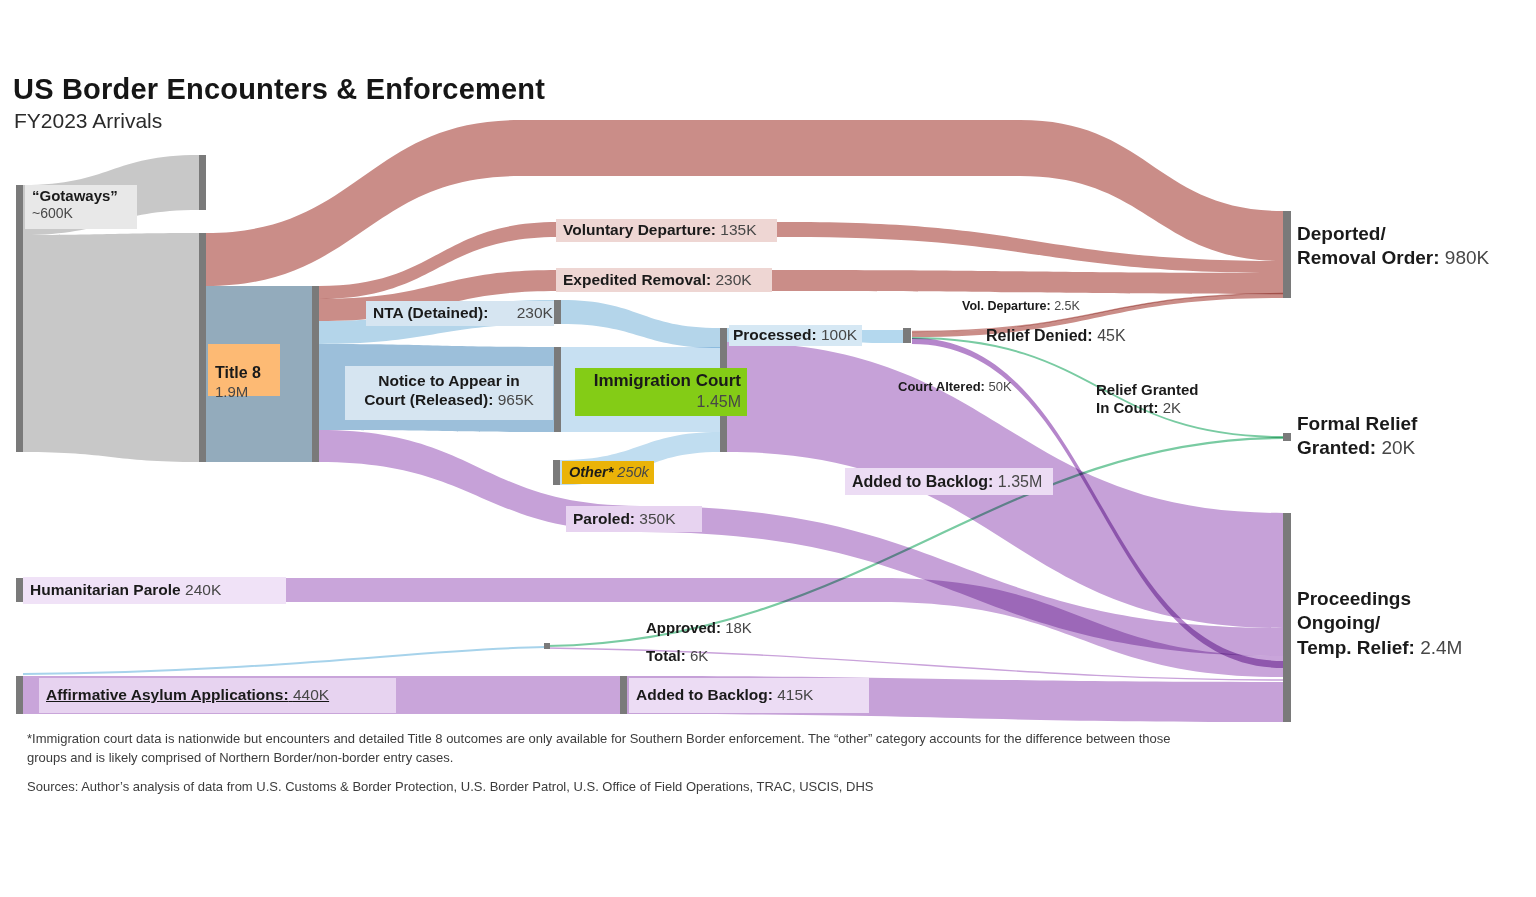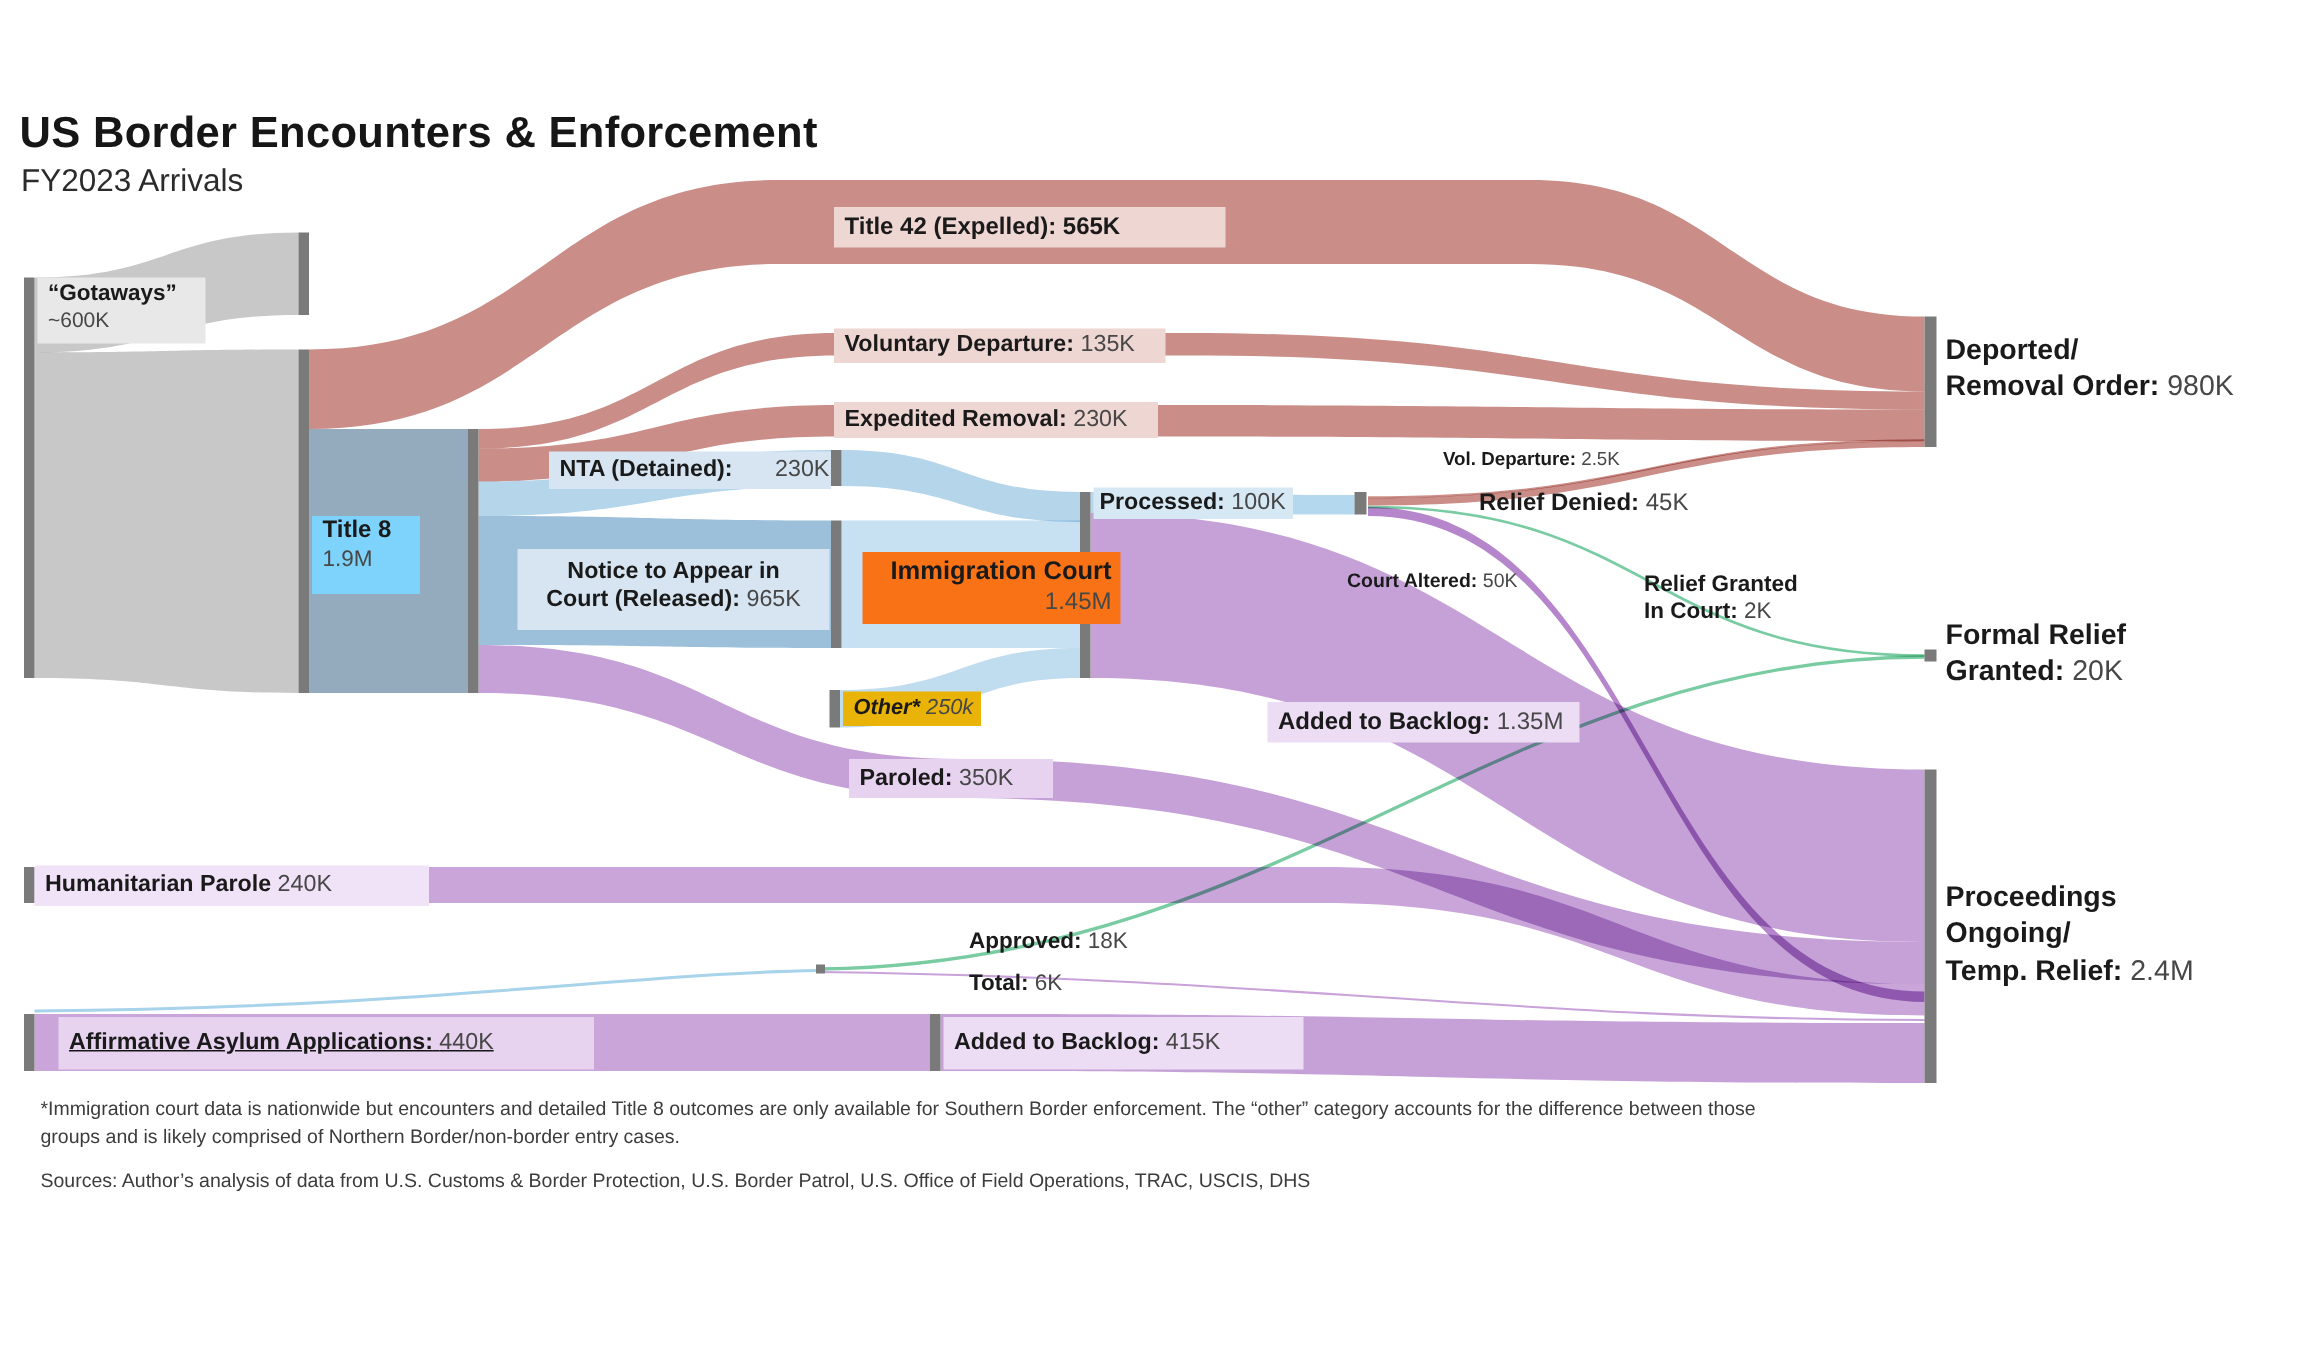--- a/index.html
+++ b/index.html
@@ -77,47 +77,44 @@
 
   <div class="lbl page-title" style="left:13px;top:72px;">US Border Encounters &amp; Enforcement</div>
   <div class="lbl page-subtitle" style="left:14px;top:108px;">FY2023 Arrivals</div>
 
   <div class="lbl" style="left:25px;top:185px;width:112px;height:44px;background:#e8e8e8;padding:2px 7px;box-sizing:border-box;">
     <div class="b" style="font-size:15px;">“Gotaways”</div>
     <div class="v" style="font-size:14px;">~600K</div>
   </div>
 
 
-  <div class="lbl" style="left:208px;top:344px;width:72px;height:52px;background:#7dd3fc;padding:0 7px;box-sizing:border-box;">
+  <div class="lbl" style="left:208px;top:344px;width:72px;height:52px;background:#fdba74;padding:19px 7px;box-sizing:border-box;">
     <div class="b" style="font-size:16px;">Title 8</div>
     <div class="v" style="font-size:15px;">1.9M</div>
   </div>
 
-  <div class="lbl box" style="left:556px;top:138px;width:261px;height:27px;background:#eed6d3;font-size:16px;">
-    <span class="b">Title 42 (Expelled):</span>&nbsp;<span class="b">565K</span>
-  </div>
 
   <div class="lbl box" style="left:556px;top:219px;width:221px;height:23px;background:#eed6d3;font-size:15.5px;">
     <span class="b">Voluntary Departure:</span>&nbsp;<span class="v">135K</span>
   </div>
 
   <div class="lbl box" style="left:556px;top:268px;width:216px;height:24px;background:#eed6d3;font-size:15.5px;">
     <span class="b">Expedited Removal:</span>&nbsp;<span class="v">230K</span>
   </div>
 
   <div class="lbl box" style="left:366px;top:301px;width:188px;height:25px;background:#d6e5f1;font-size:15.5px;gap:12px;">
     <span class="b">NTA (Detained):</span>&nbsp;<span class="v">230K</span>
   </div>
 
   <div class="lbl" style="left:345px;top:366px;width:208px;height:54px;background:#d6e5f1;font-size:15.5px;text-align:center;padding-top:6px;box-sizing:border-box;">
     <div class="b">Notice to Appear in</div>
     <div><span class="b">Court (Released):</span>&nbsp;<span class="v">965K</span></div>
   </div>
 
-  <div class="lbl" style="left:575px;top:368px;width:172px;height:48px;background:#f97316;text-align:right;padding:3px 6px;box-sizing:border-box;">
+  <div class="lbl" style="left:575px;top:368px;width:172px;height:48px;background:#84cc16;text-align:right;padding:3px 6px;box-sizing:border-box;">
     <div class="b" style="font-size:17px;">Immigration Court</div>
     <div class="v" style="font-size:16px;">1.45M</div>
   </div>
 
   <div class="lbl box" style="left:562px;top:461px;width:92px;height:23px;background:#eab308;font-size:14.5px;">
     <span class="b it">Other*</span>&nbsp;<span class="v it">250k</span>
   </div>
 
   <div class="lbl box" style="left:729px;top:325px;width:133px;height:21px;background:#d6e8f4;font-size:15.5px;padding:0 4px;">
     <span class="b">Processed:</span>&nbsp;<span class="v">100K</span>

